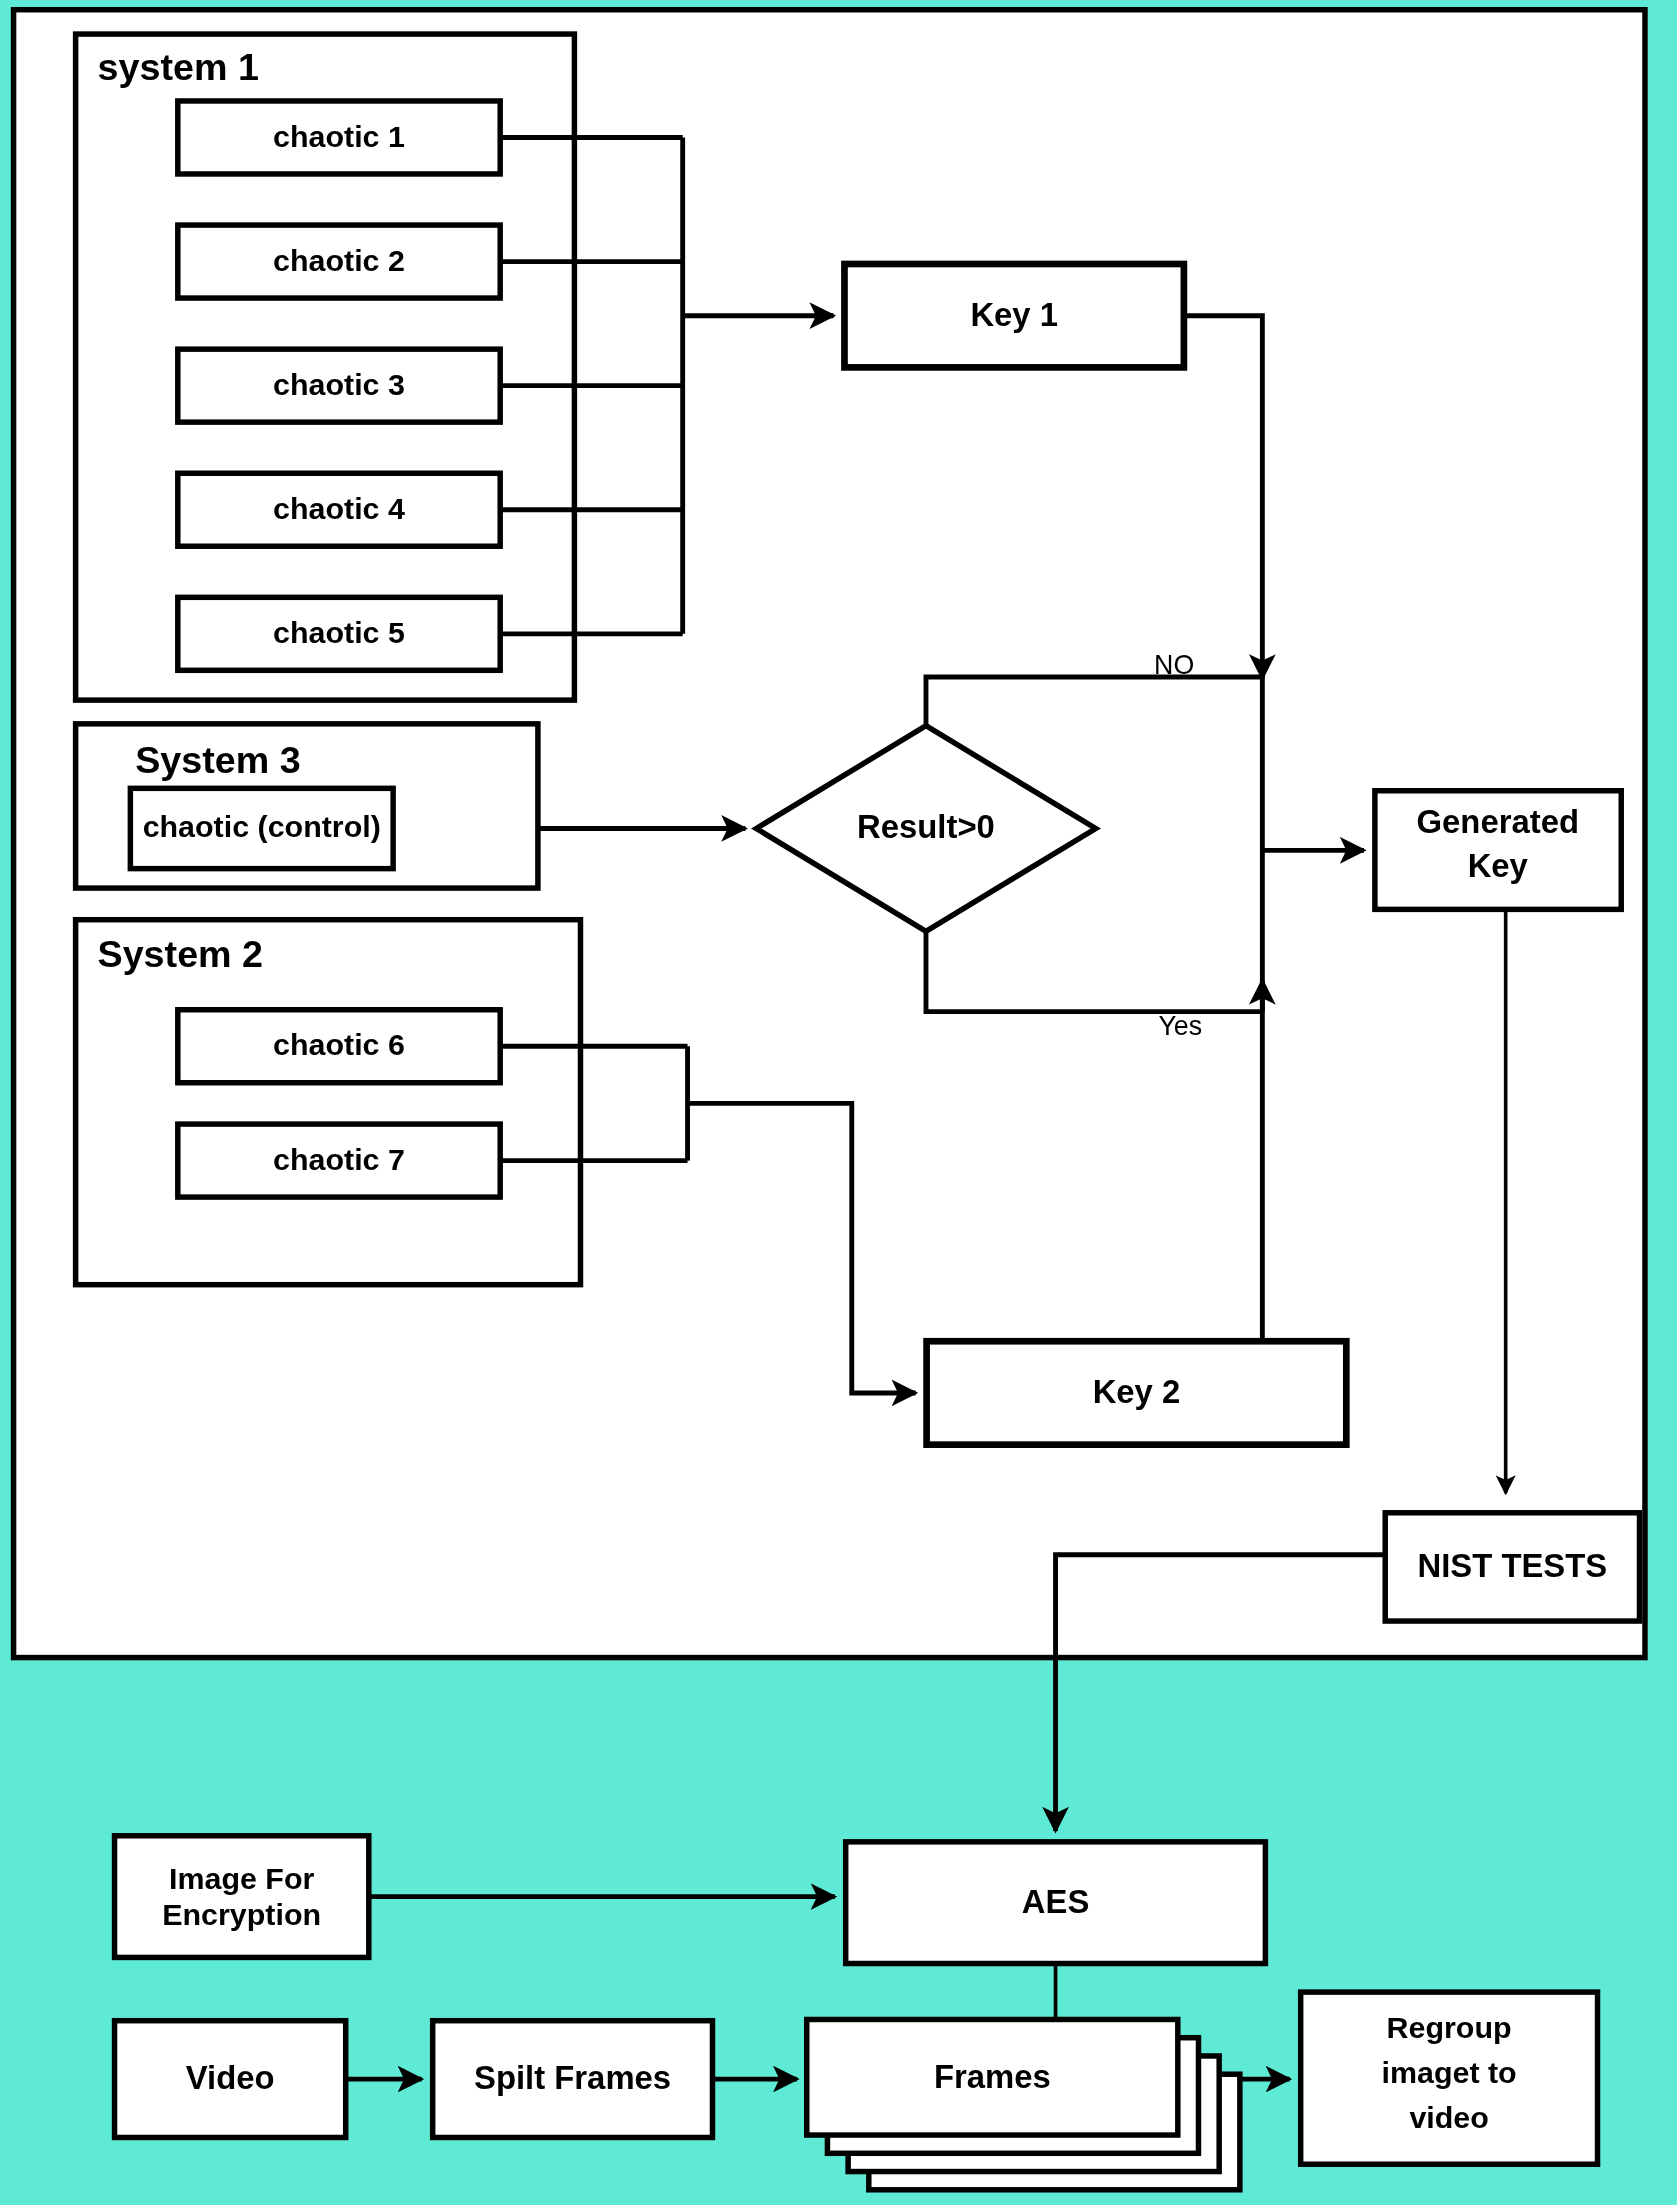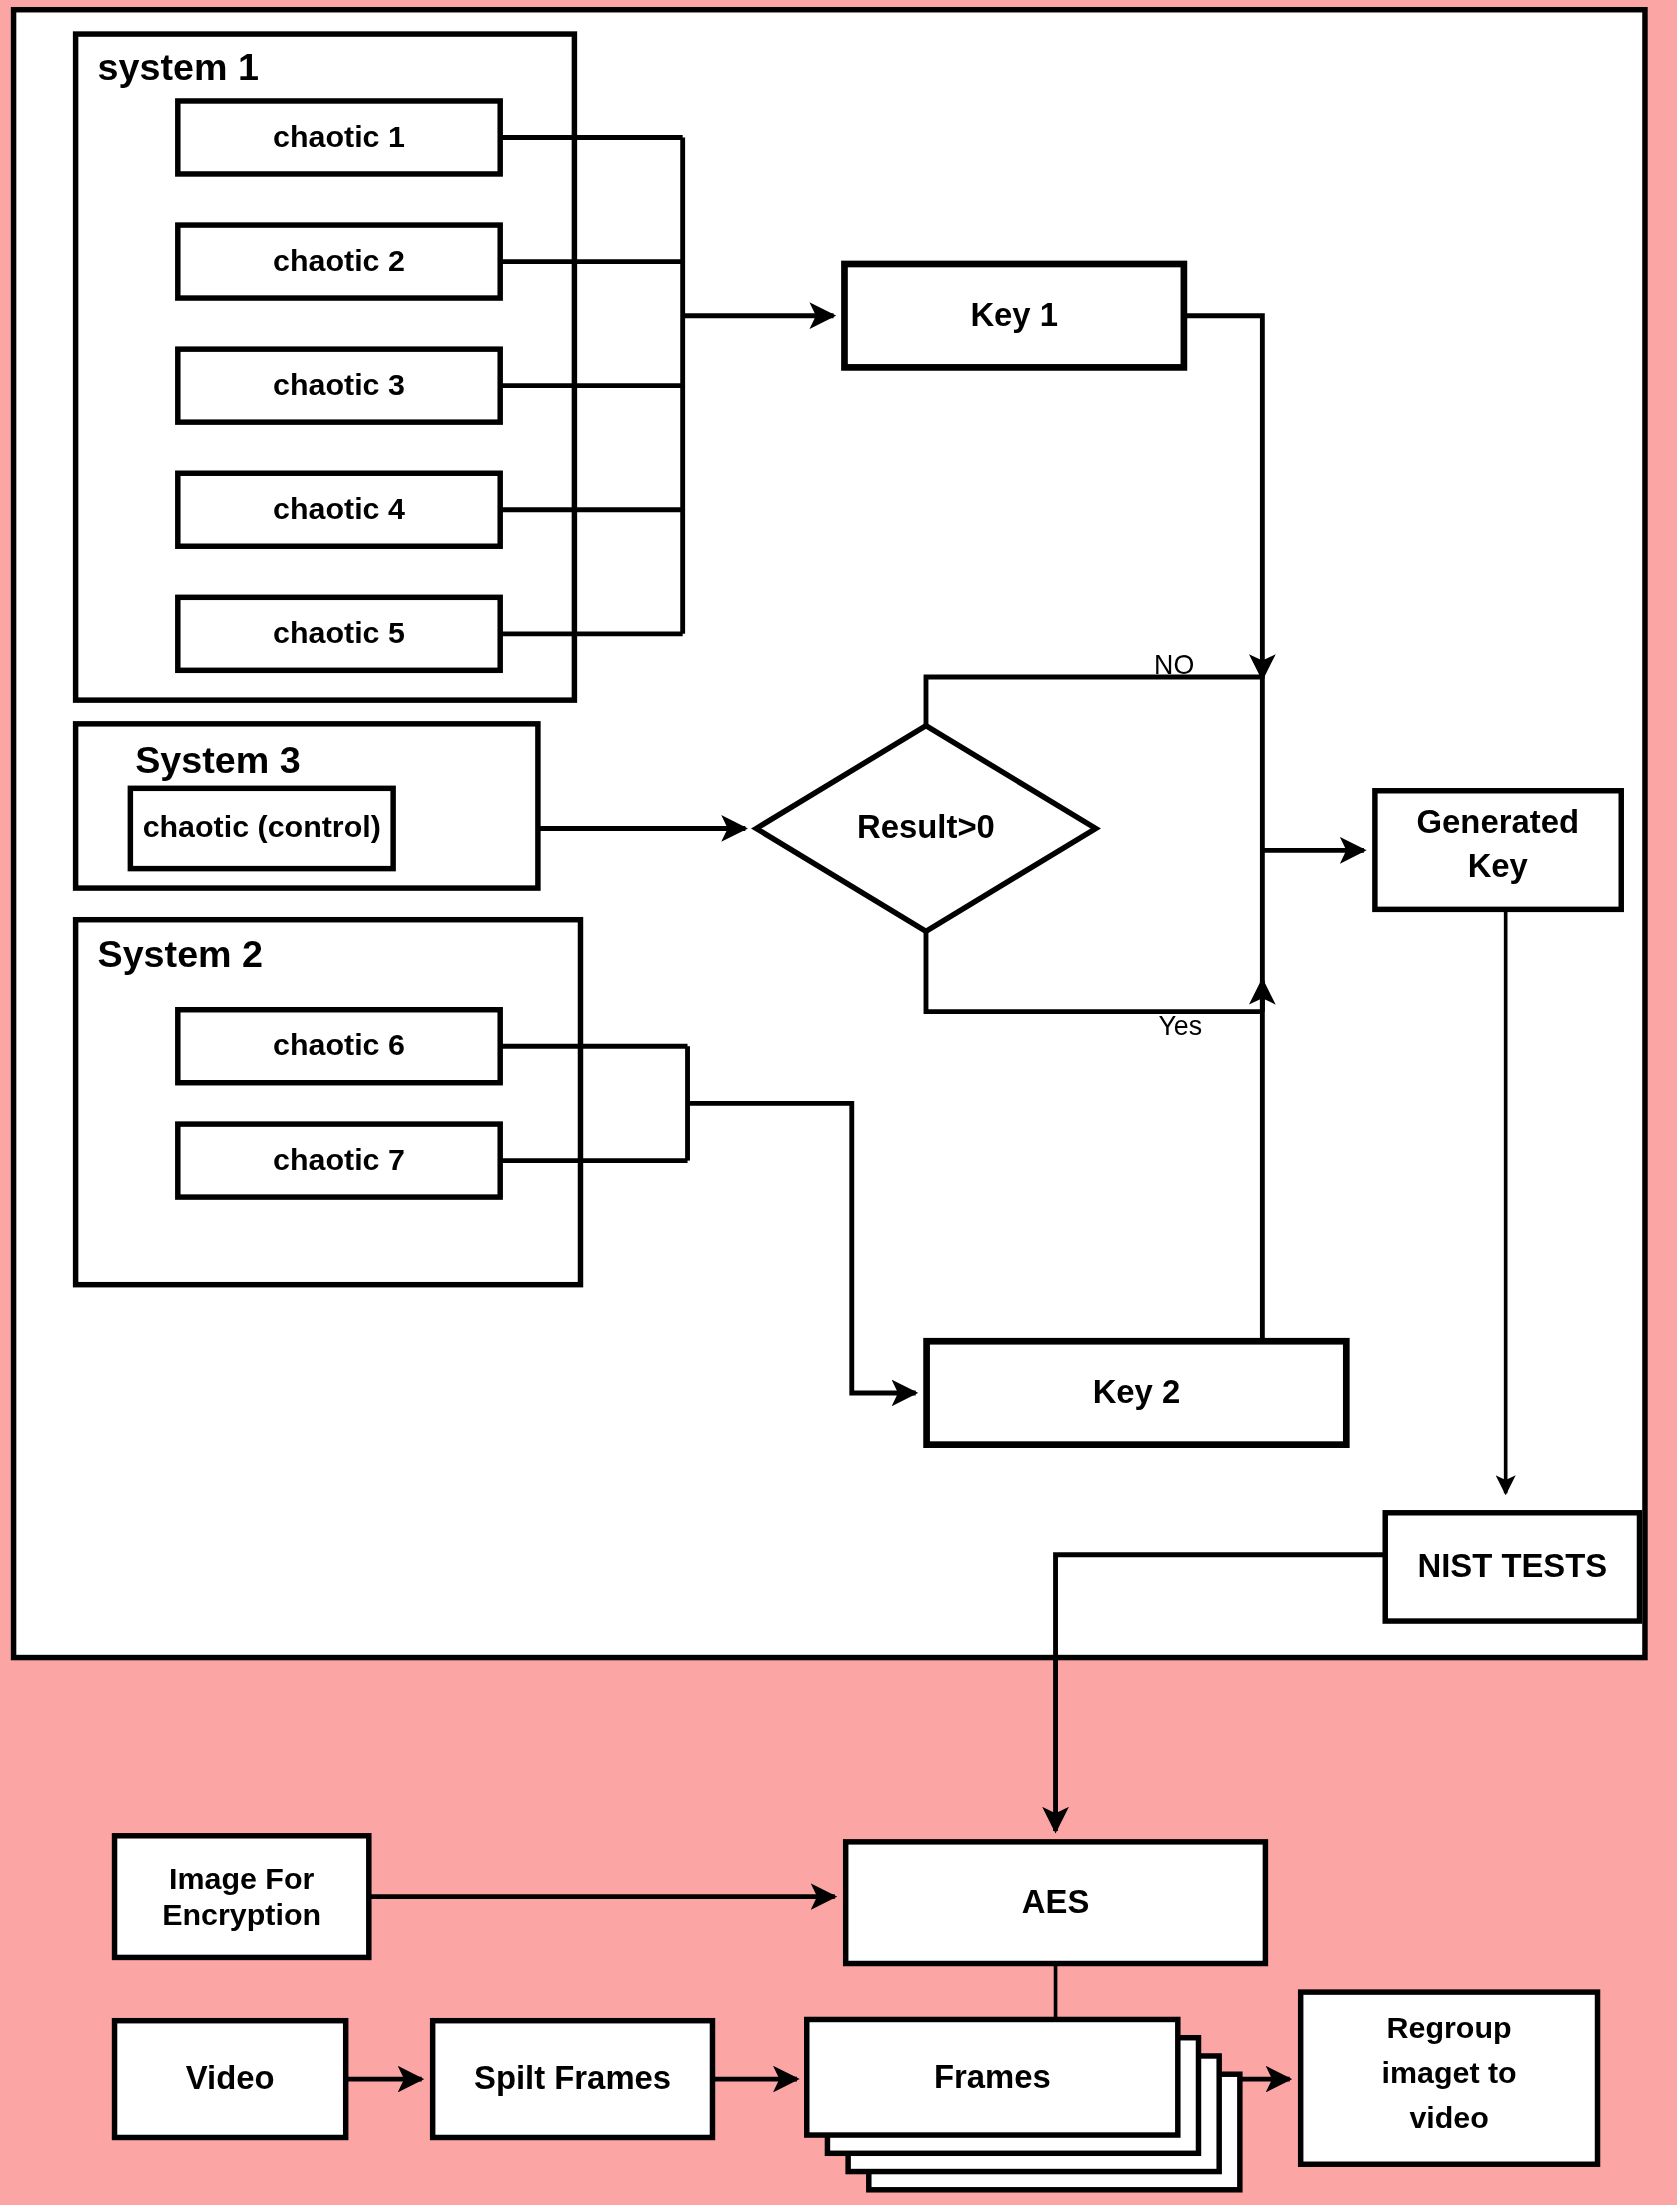--- a/index.html
+++ b/index.html
@@ -1,17 +1,17 @@
 <!DOCTYPE html>
 <html style="font-size:9.7px"><head>
 <meta charset="utf-8">
 <style>
   html,body{margin:0;padding:0;background:#ffffff;}
   body{font-family:"Liberation Sans", sans-serif;}
-  #stage{position:relative;width:1678px;height:2205px;background:#fca5a5;overflow:hidden;}
+  #stage{position:relative;width:1678px;height:2205px;background:#5eead4;overflow:hidden;}
   svg{display:block;}
   .shape{fill:#ffffff;stroke:#000000;}
   .lw-med{stroke-width:9;}
   .lw-thick{stroke-width:11;}
   .conn{stroke:#000;fill:none;stroke-width:8;}
   .conn-thin{stroke:#000;fill:none;stroke-width:6;}
   .lbl{fill:#000;font-family:"Liberation Sans", sans-serif;text-anchor:middle;dominant-baseline:middle;}
   .t-box{font-size:50px;font-weight:bold;}
   .t-boxlg{font-size:54px;font-weight:bold;}
   .t-group{font-size:62px;font-weight:bold;text-anchor:start;}

